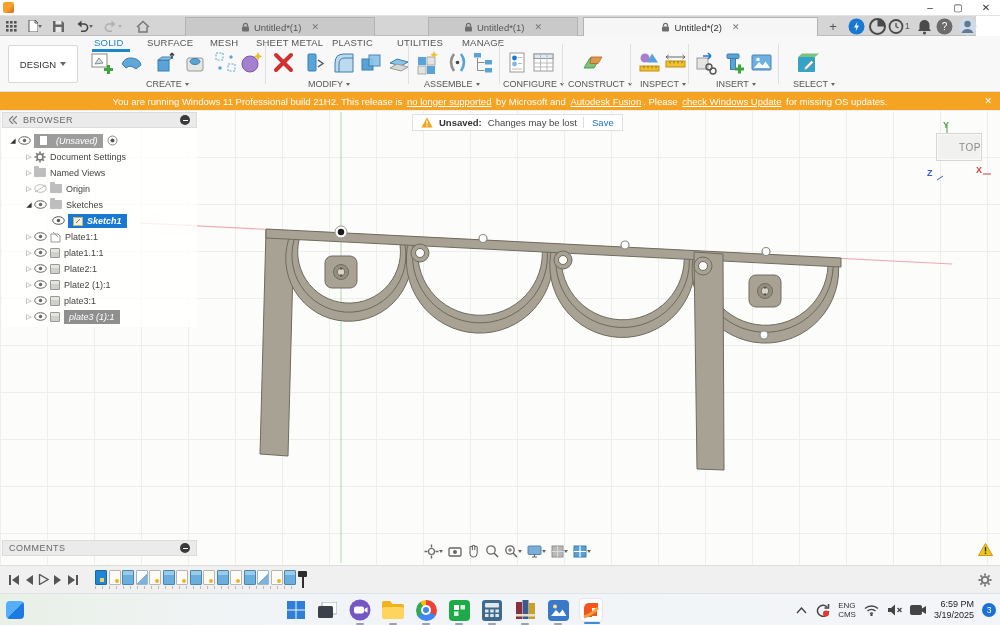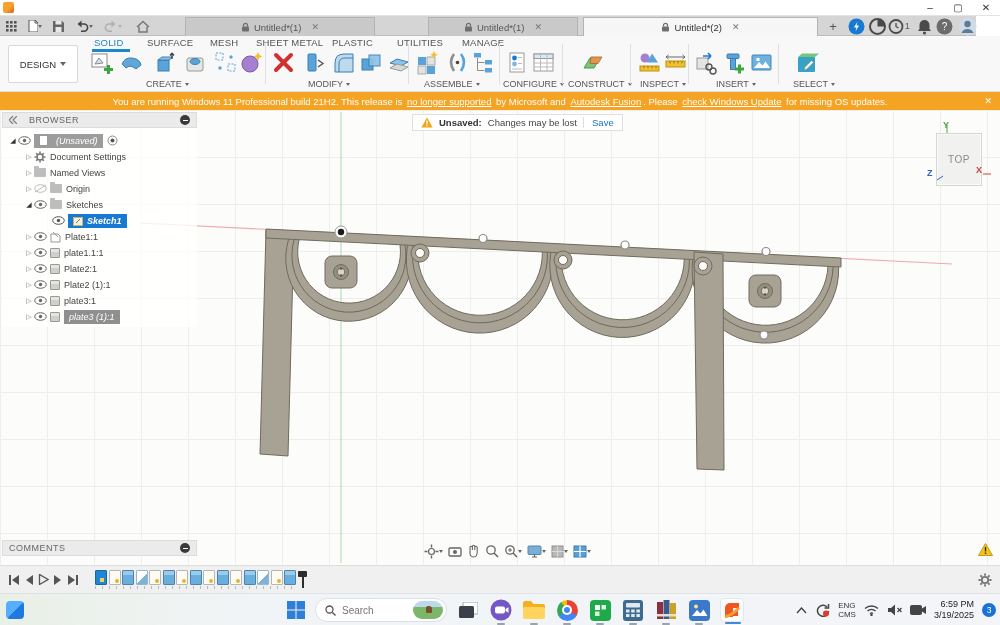--- a/index.html
+++ b/index.html
@@ -42,39 +42,39 @@
   #canvas{left:0;top:110px;width:1000px;height:455px;background-color:#fcfcfb;background-image:linear-gradient(#eeeeec 1px,transparent 1px),linear-gradient(90deg,#eeeeec 1px,transparent 1px);background-size:47px 47px;}
   #model-svg{position:absolute;left:0;top:0;}
 
   
   #unsaved-bar{left:412px;top:4px;height:17px;background:#fff;border:1px solid #e0e0e0;display:flex;align-items:center;font-size:9.5px;color:#444;padding:0 8px;gap:6px;}
   #unsaved-bar b{font-weight:bold;color:#333;text-align:center;}
   #save-link{color:#1a73c1;border-left:1px solid #ddd;padding-left:8px;}
 
   
   #browser-panel{left:2px;top:2px;width:195px;background:rgba(255,255,255,.78);}
-  .phead{height:16px;background:#ebebeb;border:1px solid #dcdcdc;display:flex;align-items:center;font-size:9px;color:#666;letter-spacing:.5px;padding:0 6px;gap:12px;}
+  .phead{height:16px;background:#ebebeb;border:1px solid #dcdcdc;display:flex;align-items:center;font-size:9px;color:#666;letter-spacing:.5px;padding:0 6px;gap:6px;}
   .pdot{margin-left:auto;width:10px;height:10px;border-radius:50%;background:#3a3a3a;position:relative;}
   .pdot:after{content:"";position:absolute;left:2.5px;top:4.5px;width:5px;height:1.5px;background:#fff;}
   .brow{position:absolute;height:15px;display:flex;align-items:center;font-size:9px;color:#444;}
   .tri{font-size:7px;color:#777;width:10px;text-align:center;}
   .tri.exp{color:#333;}
   .eye{width:13px;height:9px;margin-right:3px;}
   .pill{display:flex;align-items:center;height:14px;padding:0 5px;gap:4px;font-style:italic;}
   .pill.gray{background:#9c9c9c;color:#fff;}
   .pill.dark{background:#8f8f8f;color:#fff;}
   .pill.blue{background:#1878d2;color:#fff;font-weight:bold;}
   .fold{width:12px;height:9px;background:#bdbdbd;border-radius:1px;position:relative;margin-right:4px;}
   .fold:before{content:"";position:absolute;left:0;top:-2px;width:5px;height:2px;background:#bdbdbd;border-radius:1px 1px 0 0;}
   .cube{width:10px;height:10px;background:#cfcfcb;border:1px solid #9a9a94;border-radius:1px;margin-right:4px;position:relative;}
   .cube:before{content:"";position:absolute;left:0;top:0;width:100%;height:3px;background:#e4e4e0;}
   .docic{width:9px;height:11px;background:#fff;border:1px solid #999;margin-right:4px;}
 
   
-  #viewcube{left:936px;top:23px;width:46px;height:53px;background:#f1f1ef;border:1px solid #d6d6d2;box-shadow:inset 0 0 0 1px #fafaf8;display:flex;align-items:center;justify-content:center;font-size:10px;color:#8b8b88;letter-spacing:.5px;}
+  #viewcube{left:936px;top:23px;width:46px;height:28px;background:#f1f1ef;border:1px solid #d6d6d2;box-shadow:inset 0 0 0 1px #fafaf8;display:flex;align-items:center;justify-content:flex-end;font-size:10px;color:#8b8b88;letter-spacing:.5px;}
   .axlbl{position:absolute;font-size:9px;font-weight:bold;}
 
   
   #comments-bar{left:2px;top:430px;width:195px;}
 
   
   #navbar{left:424px;top:432px;height:18px;display:flex;align-items:center;gap:5px;color:#666;}
   .nbi{display:flex;align-items:center;}
 
   
@@ -749,28 +749,20 @@
 
   <div id="tb-center">
     <svg width="20" height="20">
         <g fill="#2f7fd6">
           <rect x="1" y="1" width="8.5" height="8.5"></rect>
           <rect x="10.5" y="1" width="8.5" height="8.5"></rect>
           <rect x="1" y="10.5" width="8.5" height="8.5"></rect>
           <rect x="10.5" y="10.5" width="8.5" height="8.5"></rect>
         </g>
       </svg>
-    <div id="search-pill">
-      <svg width="11" height="11">
-          <circle cx="4.5" cy="4.5" r="3.5" fill="none" stroke="#555" stroke-width="1.3"></circle>
-          <path d="M7.5 7.5 L10.5 10.5" stroke="#555" stroke-width="1.4"></path>
-        </svg>
-      <input placeholder="Search" style="">
-      <span id="search-img"></span>
-    </div>
     <span class="tapp">
         <svg width="19" height="17">
           <rect x="4" y="0" width="15" height="12" rx="1.5" fill="#fff" stroke="#9aa0a8"></rect>
           <rect x="0" y="4" width="15" height="12" rx="1.5" fill="#3c4048"></rect>
         </svg>
       </span>
     <span class="tapp runline">
         <svg width="22" height="22">
           <circle cx="11" cy="11" r="10.5" fill="#7456c4"></circle>
           <path d="M7 7.5 h6 a2 2 0 0 1 2 2 v3 a2 2 0 0 1 -2 2 h-6 a2 2 0 0 1 -2 -2 v-3 a2 2 0 0 1 2 -2 z M15.5 10 l3 -1.8 v5.6 l-3 -1.8" fill="#fff"></path>

